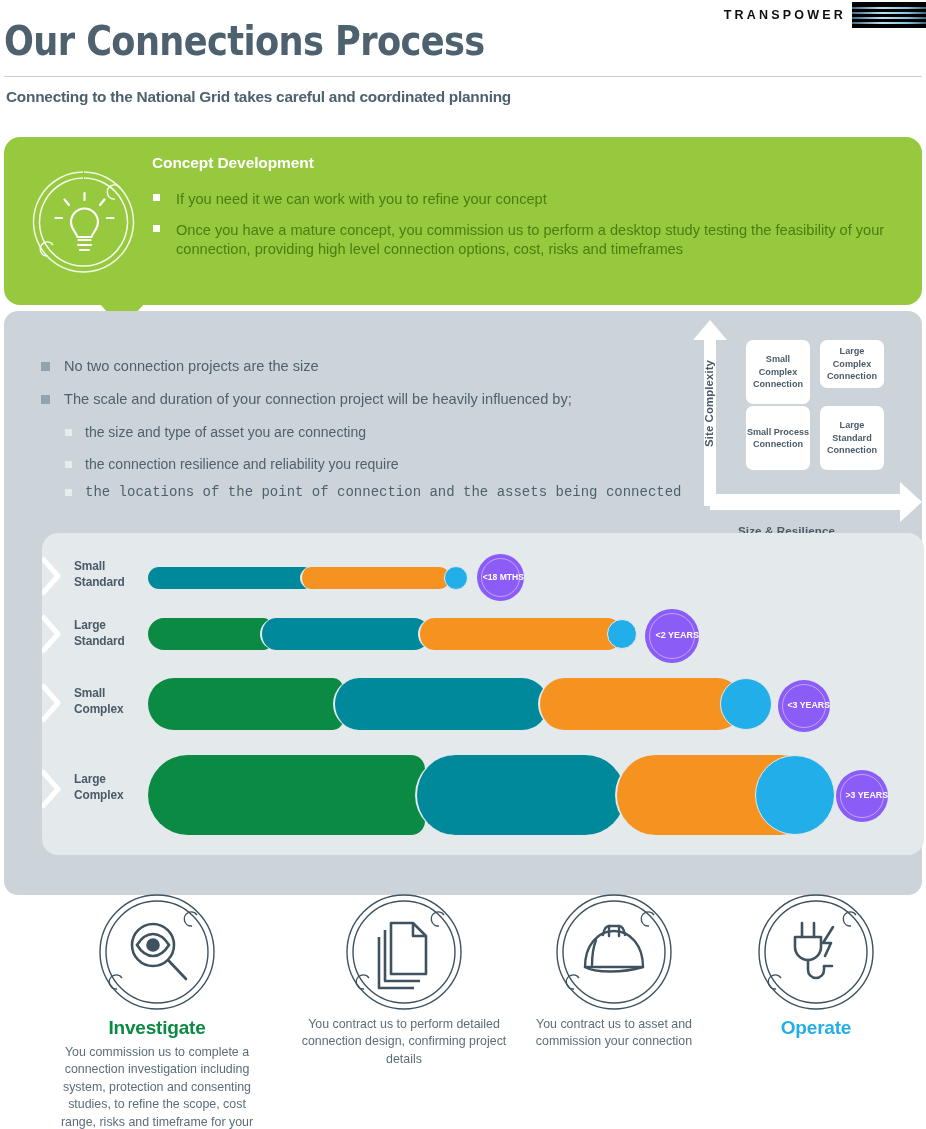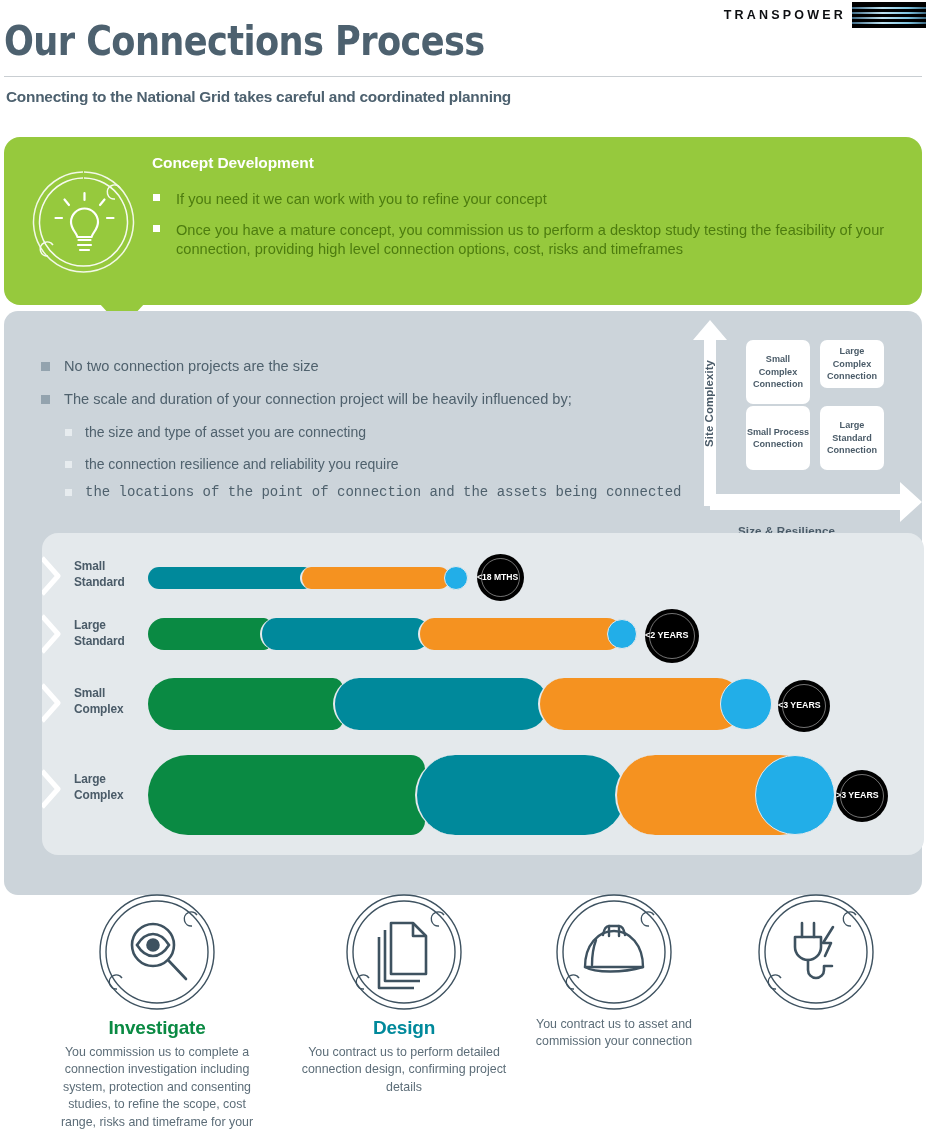--- a/index.html
+++ b/index.html
@@ -88,21 +88,21 @@
   }
   .chev { position:absolute; left:42px; width:28px; height:40px; }
   .bar-label {
     position:absolute; font-size:11.9px; font-weight:bold;
     color:#4a5b68; line-height:15.5px; letter-spacing:-0.1px;
   }
   .seg { position:absolute; }
   .cap { position:absolute; border-radius:50%; background:#22AEE8; }
   .badge {
     position:absolute; border-radius:50%;
-    background:#000000; display:flex; align-items:center; justify-content:flex-start;
+    background:#8b5cf6; display:flex; align-items:center; justify-content:flex-end;
     text-align:center; color:#ffffff; font-weight:bold; line-height:1.05;
   }
   .badge-inner {
     position:absolute; border-radius:50%;
     border:1.4px solid rgba(255,255,255,0.45);
   }
   .badge span { position:relative; z-index:2; }
 
   
   .stage { position:absolute; top:893px; width:212px; text-align:center; }
@@ -303,21 +303,20 @@
         <path d="M19 96 a7 7 0 1 1 5 -11"></path>
       </g>
       <g fill="none" stroke="#3e5260" stroke-width="2.6" stroke-linejoin="round">
         <path d="M46 30 h22 l13 13 v38 h-35 z"></path>
         <path d="M68 30 v13 h13"></path>
         <path d="M40 37 v51 h35"></path>
         <path d="M34 44 v51 h35"></path>
       </g>
     </svg>
   </div>
-  <div class="stage-name" style="color:#00899B;">Design</div>
   <div class="stage-desc">You contract us to perform detailed connection design, confirming project details</div>
 </div>
 
 <div class="stage" style="left:508px;">
   <div class="stage-ring">
     <svg viewBox="0 0 118 118" width="118" height="118">
       <g fill="none" stroke="#3e5260" stroke-width="1.4">
         <circle cx="59" cy="59" r="57"></circle>
         <circle cx="59" cy="59" r="51"></circle>
         <path d="M99 22 a7 7 0 1 0 -5 11"></path>
@@ -345,13 +344,14 @@
         <path d="M19 96 a7 7 0 1 1 5 -11"></path>
       </g>
       <g fill="none" stroke="#3e5260" stroke-width="2.6" stroke-linejoin="round" stroke-linecap="round">
         <path d="M38 44 h26 v10 a13 13 0 0 1 -26 0 z"></path>
         <path d="M45 44 v-14 M57 44 v-14"></path>
         <path d="M51 67 v10 a8 8 0 0 0 16 0 v-4 h8"></path>
         <path d="M76 34 l-10 16 h8 l-6 13"></path>
       </g>
     </svg>
   </div>
+  <div class="stage-name" style="color:#22AEE8;">Operate</div>
 </div>
 
 </body></html>

